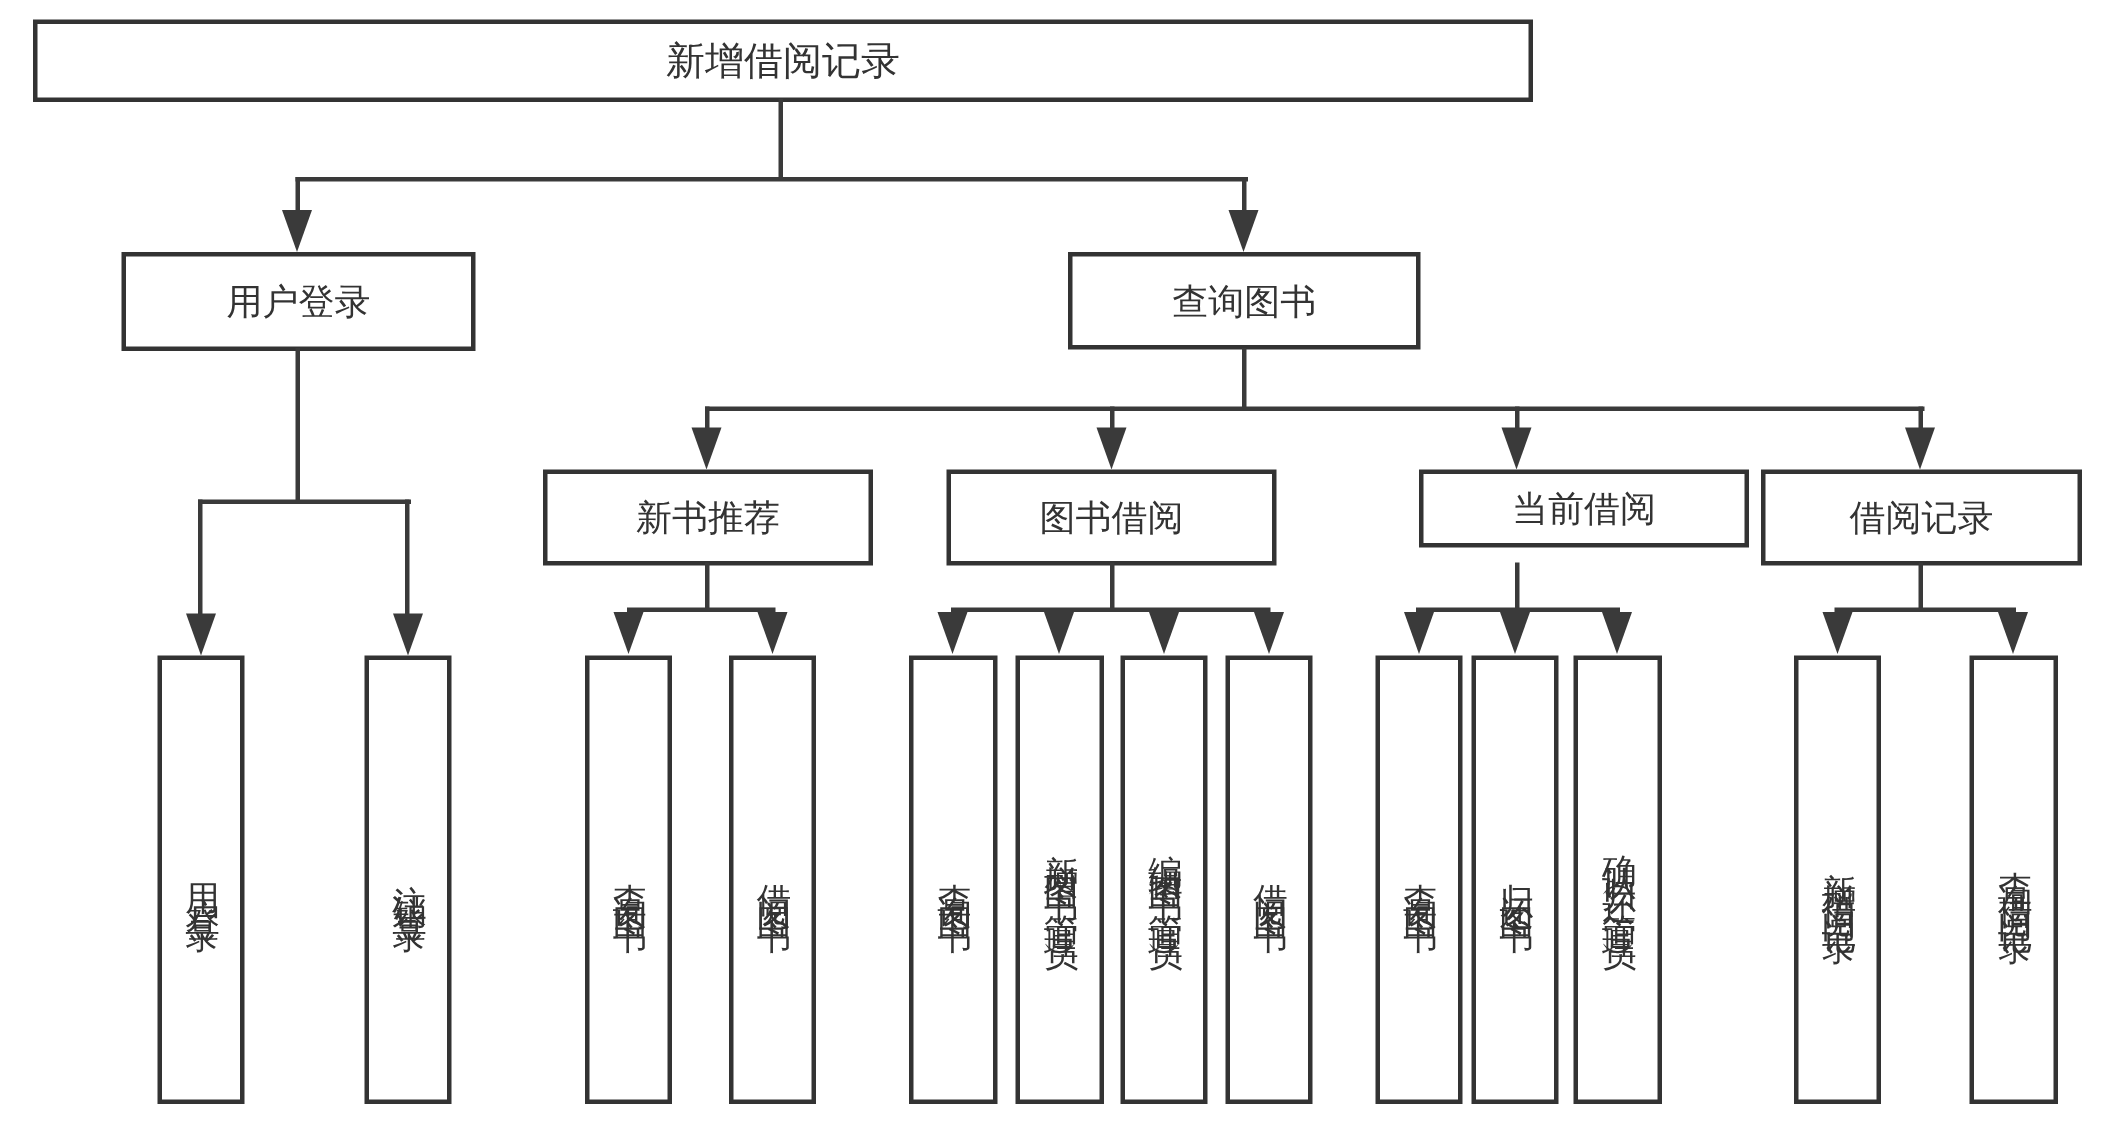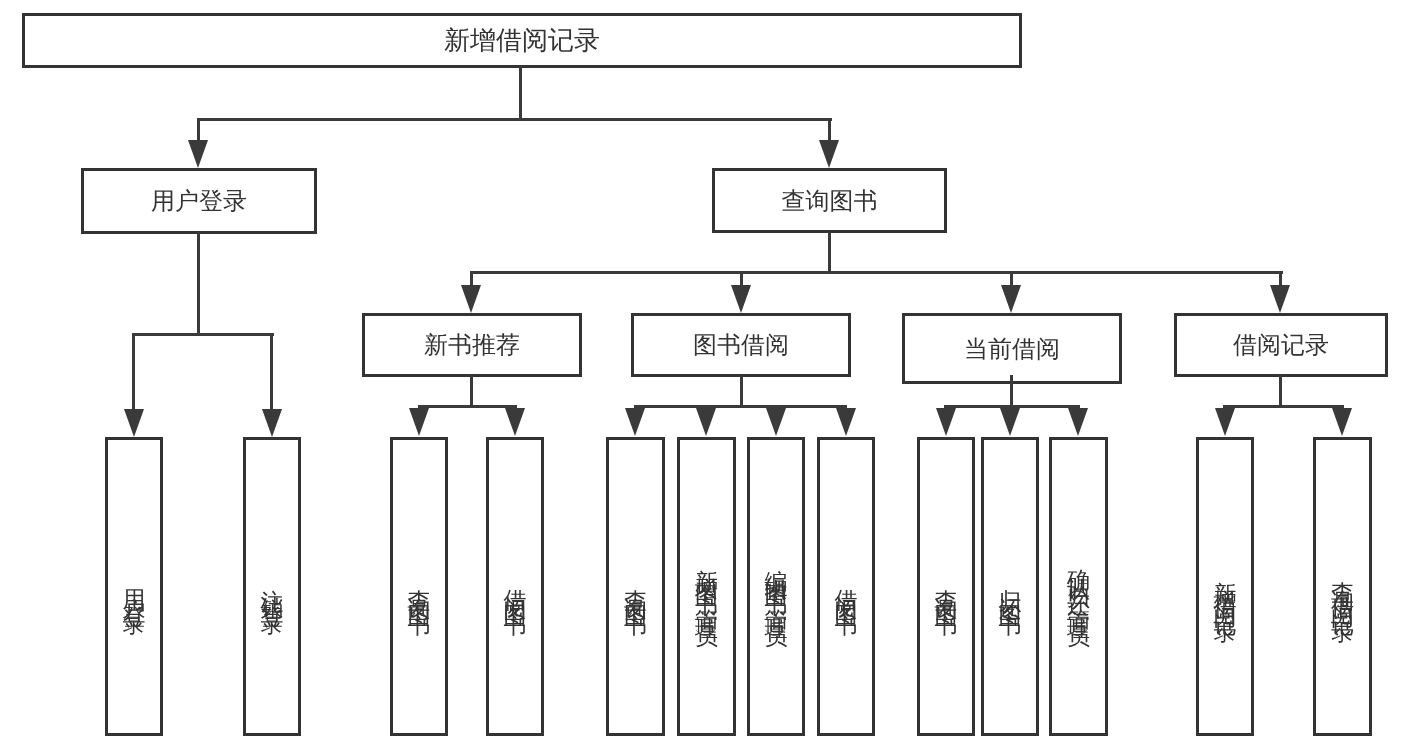--- a/index.html
+++ b/index.html
@@ -70,21 +70,21 @@
   <div class="tri" style="left:461px;top:285px"></div>
   <div class="vl" style="left:740px;top:271px;height:16px"></div>
   <div class="tri" style="left:731px;top:285px"></div>
   <div class="vl" style="left:1010px;top:271px;height:16px"></div>
   <div class="tri" style="left:1001px;top:285px"></div>
   <div class="vl" style="left:1279px;top:271px;height:16px"></div>
   <div class="tri" style="left:1270px;top:285px"></div>
 
   <div class="box" style="left:362px;top:313px;width:220px;height:64px">新书推荐</div>
   <div class="box" style="left:631px;top:313px;width:220px;height:64px">图书借阅</div>
-  <div class="box" style="left:902px;top:313px;width:220px;height:71px">当前借阅</div>
+  <div class="box" style="left:946px;top:313px;width:220px;height:52px">当前借阅</div>
   <div class="box" style="left:1174px;top:313px;width:214px;height:64px">借阅记录</div>
 
   <div class="vl" style="left:470px;top:375px;height:32px"></div>
   <div class="hl" style="left:418px;top:405px;width:99px"></div>
   <div class="tri" style="left:409px;top:408px"></div>
   <div class="tri" style="left:505px;top:408px"></div>
 
   <div class="vl" style="left:740px;top:375px;height:32px"></div>
   <div class="hl" style="left:634px;top:405px;width:213px"></div>
   <div class="tri" style="left:625px;top:408px"></div>

